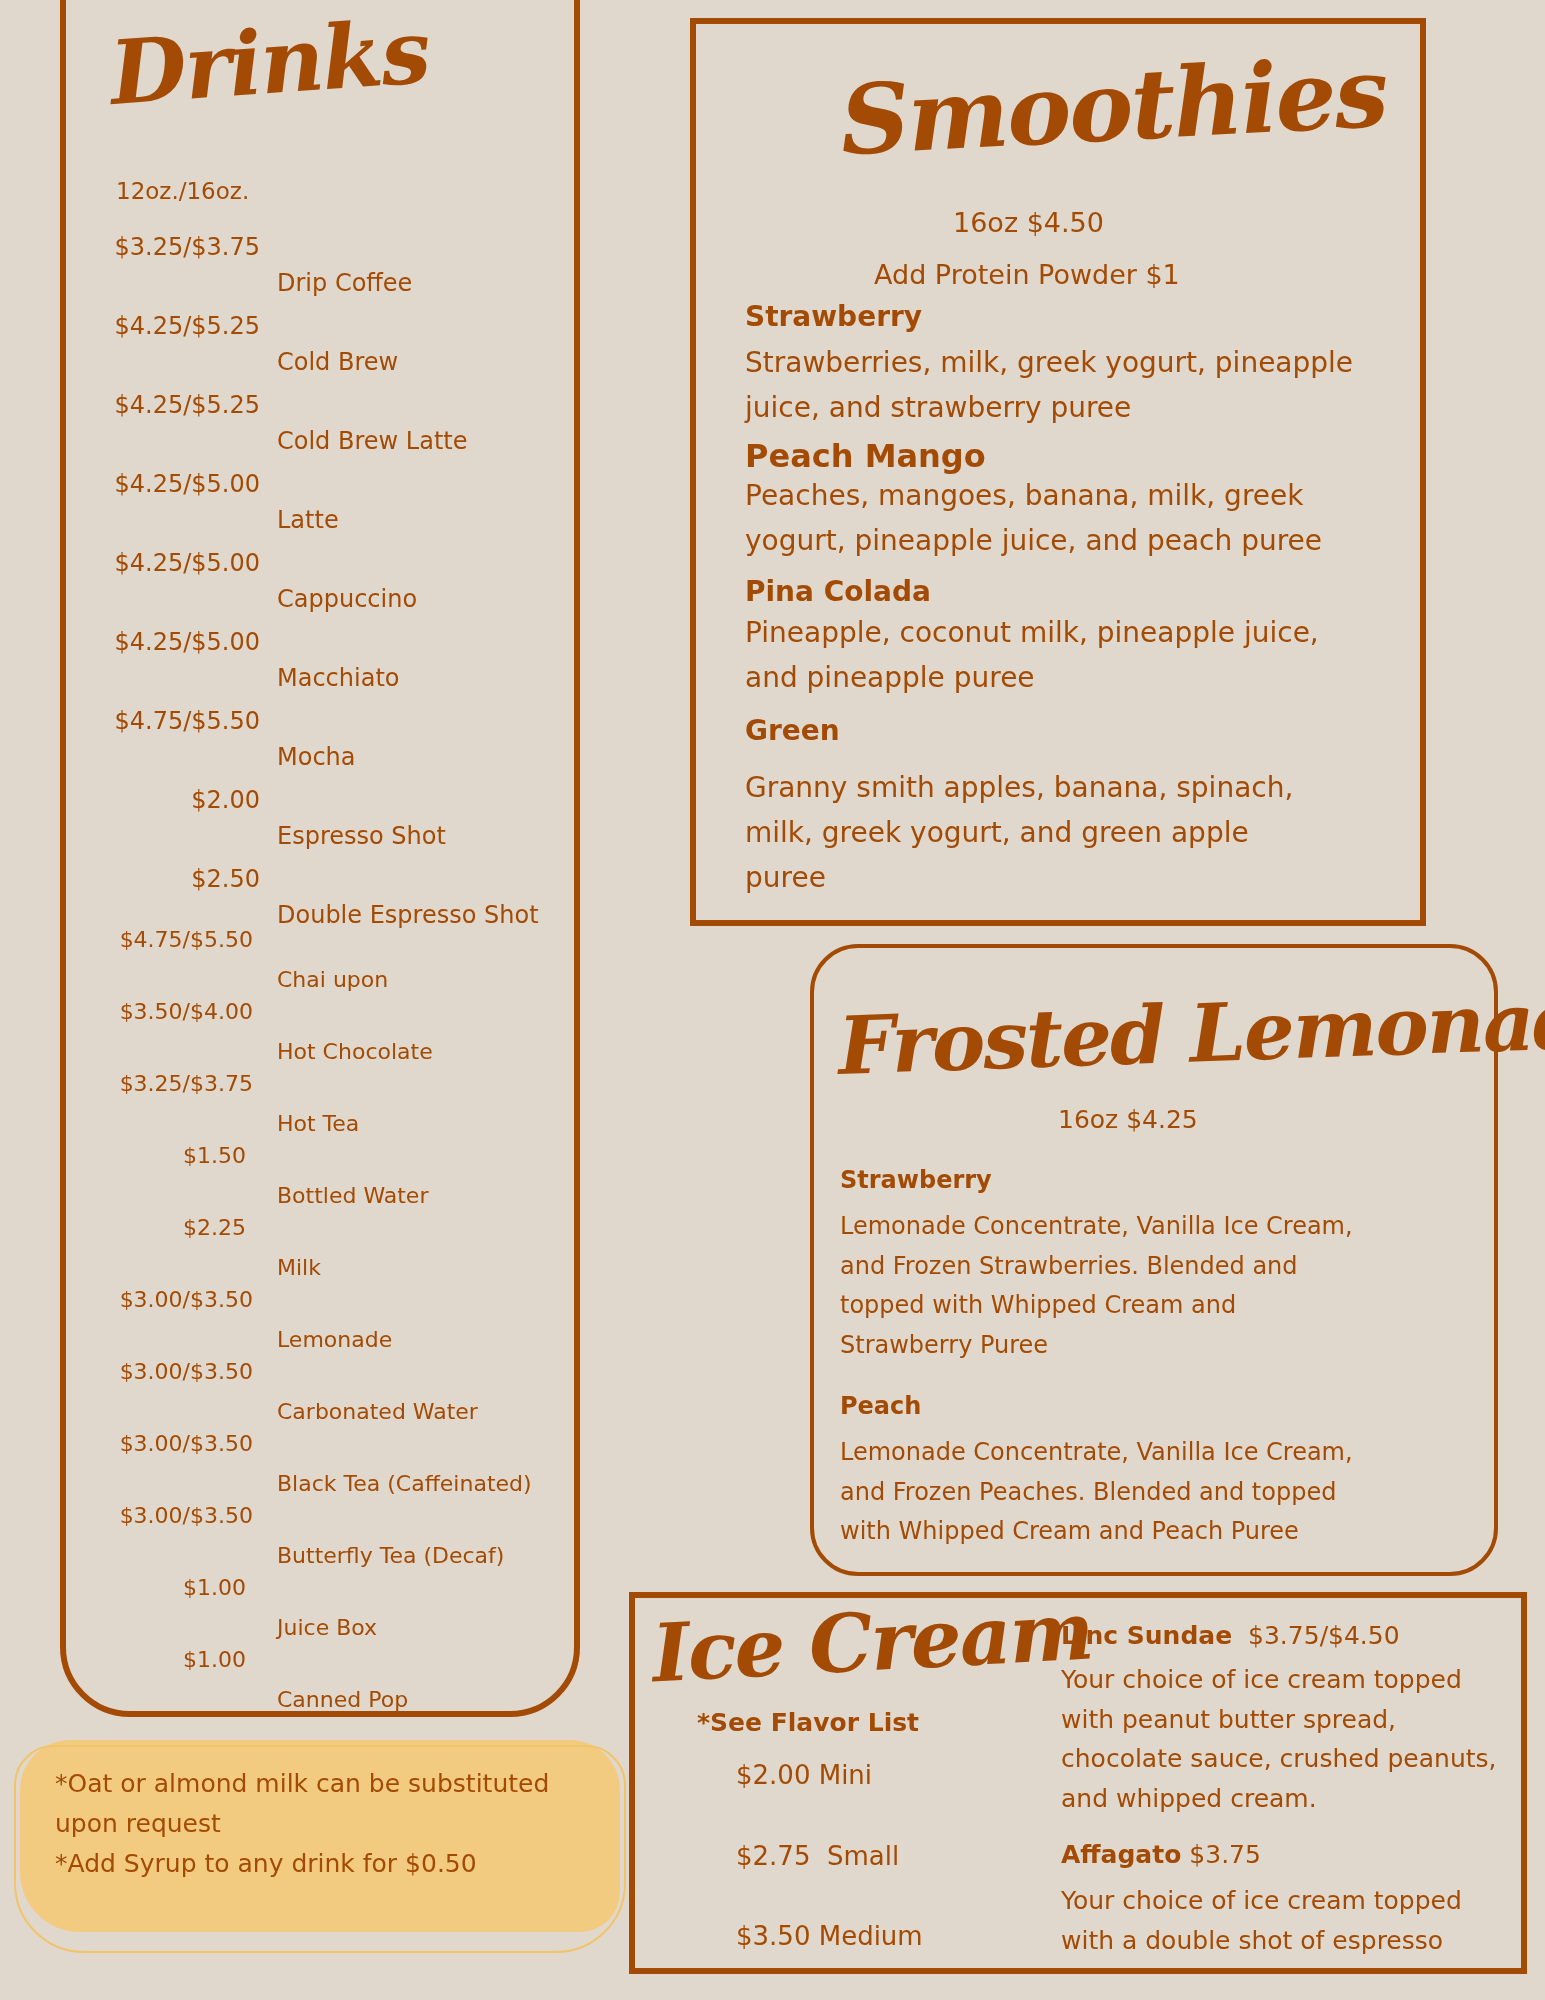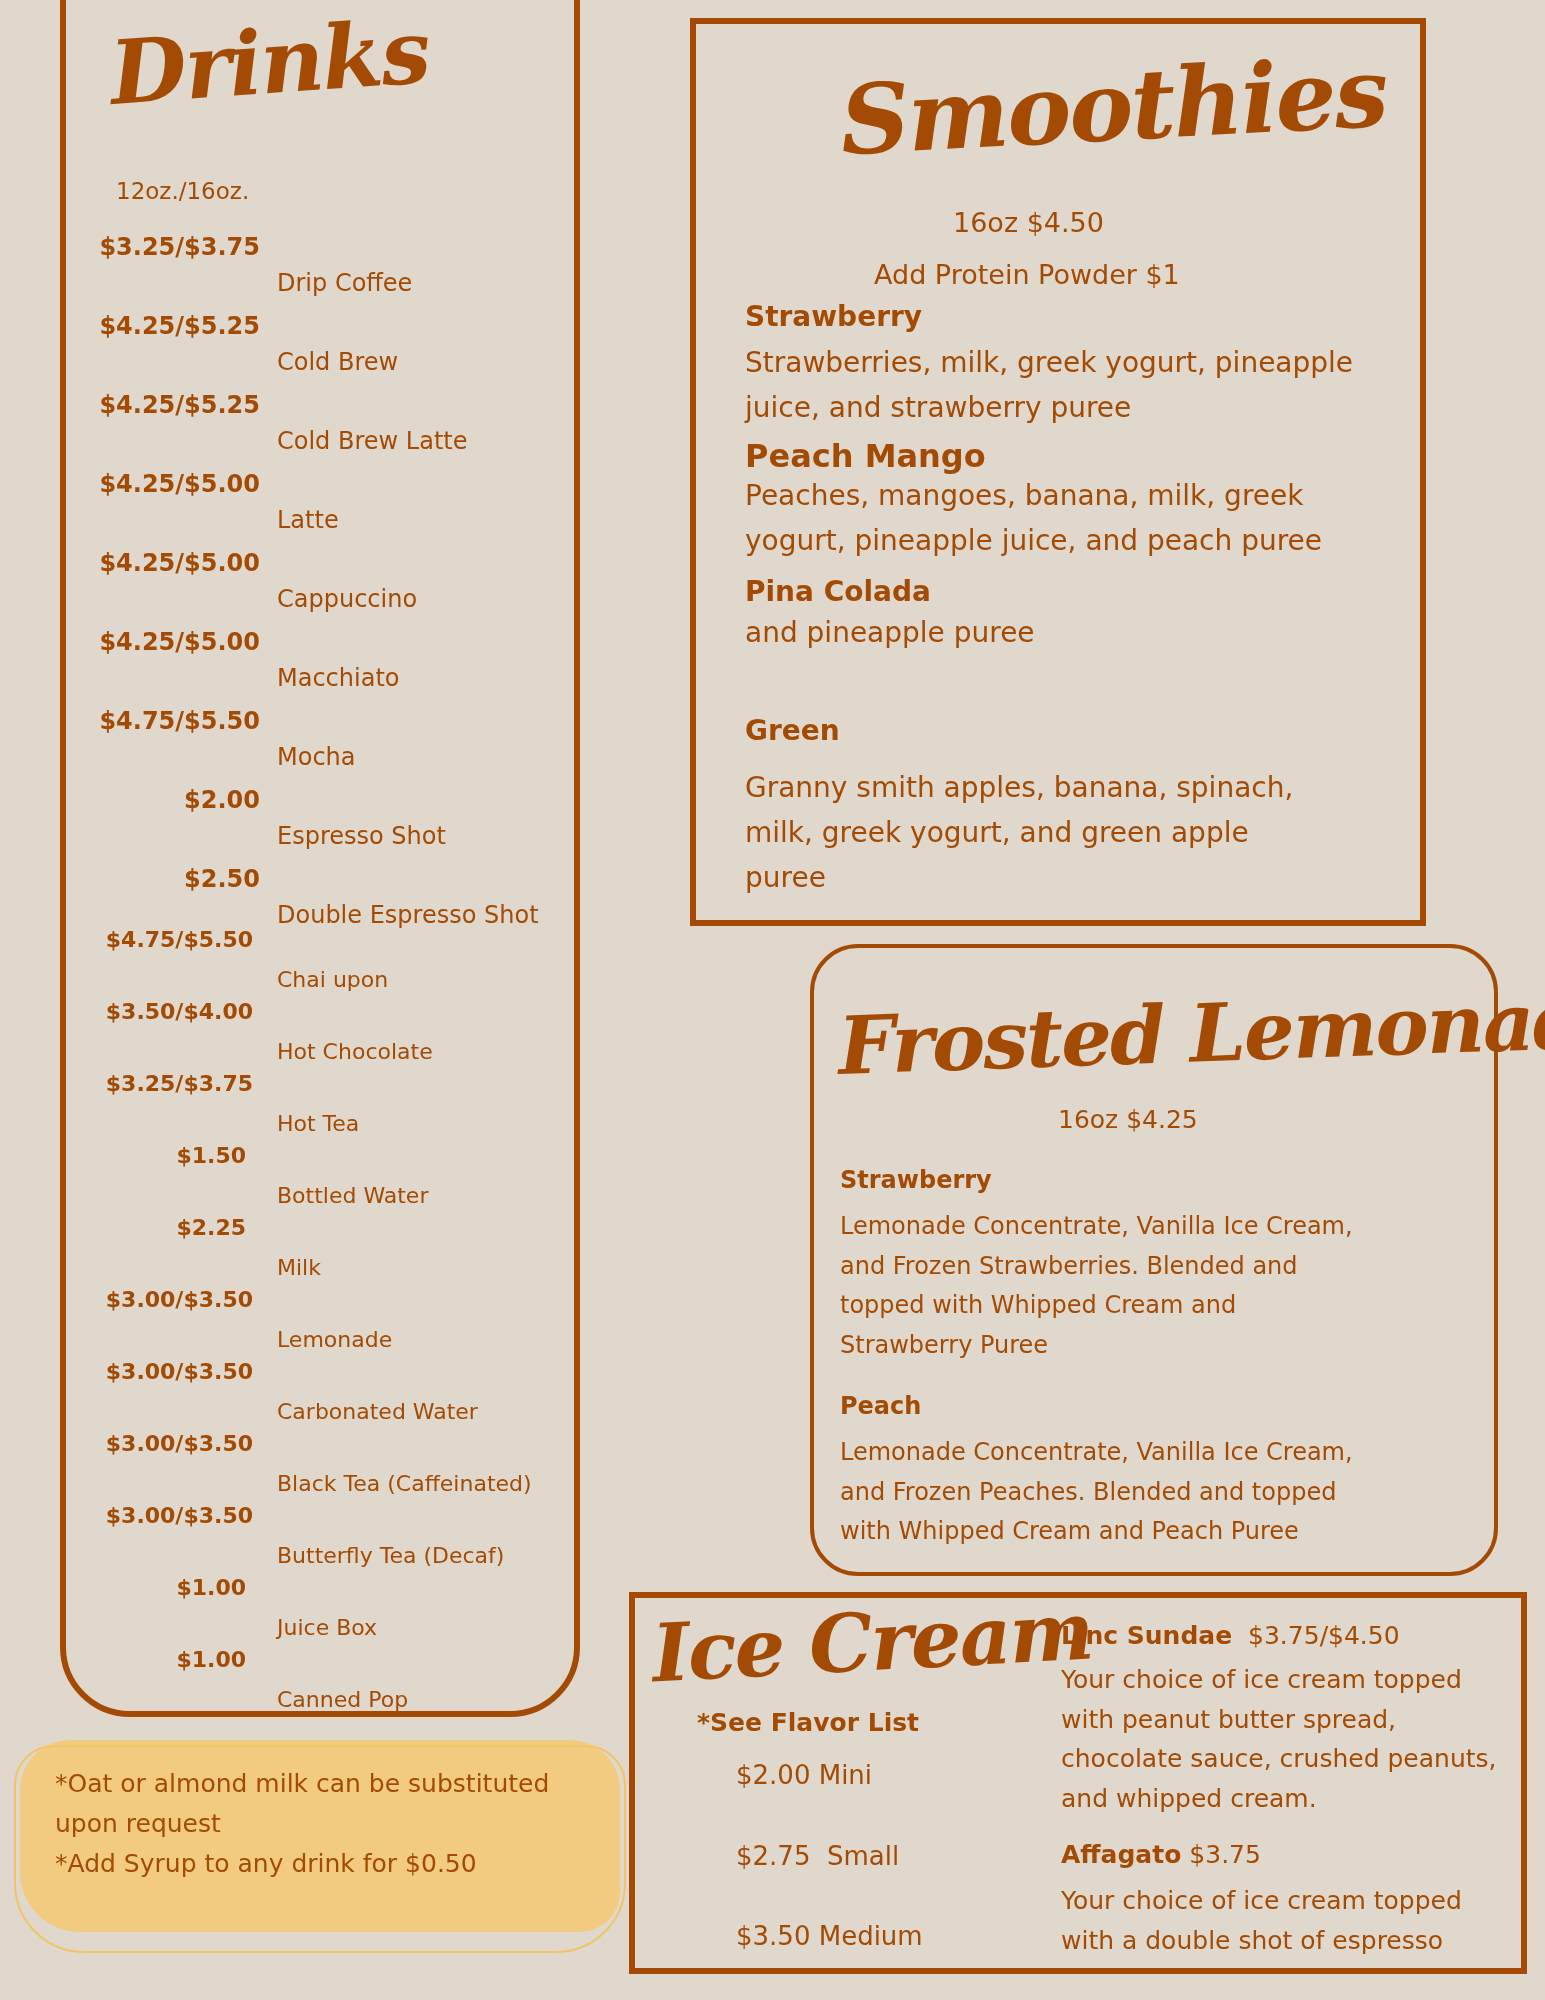--- a/index.html
+++ b/index.html
@@ -55,21 +55,20 @@
       width: 520px;
       height: 40px;
       font-size: 24px;
     }
     .drink-price {
       position: absolute;
       right: 320px;
       top: 0;
       white-space: nowrap;
       text-align: right;
-      font-weight: bold;
     }
     .drink-name {
       position: absolute;
       left: 217px;
       top: 0;
       white-space: nowrap;
       margin-top: 36px;
     }
     .drink-row.small { font-size: 22px; }
     .drink-row.small .drink-price { right: 327px; }
@@ -268,20 +267,21 @@
   <div>Strawberries, milk, greek yogurt, pineapple</div>
   <div>juice, and strawberry puree</div>
 </div>
 <div class="item-name" style="left:745px; top:437px; font-size:32px;">Peach Mango</div>
 <div class="item-desc" style="left:745px; top:473px; font-size:28px; line-height:45px;">
   <div>Peaches, mangoes, banana, milk, greek</div>
   <div>yogurt, pineapple juice, and peach puree</div>
 </div>
 <div class="item-name" style="left:745px; top:575px; font-size:28px;">Pina Colada</div>
 <div class="item-desc" style="left:745px; top:610px; font-size:28px; line-height:45px;">
+  <div>Pineapple, coconut milk, pineapple juice,</div>
   <div>and pineapple puree</div>
 </div>
 <div class="item-name" style="left:745px; top:714px; font-size:28px;">Green</div>
 <div class="item-desc" style="left:745px; top:765px; font-size:28px; line-height:45px;">
   <div>Granny smith apples, banana, spinach,</div>
   <div>milk, greek yogurt, and green apple</div>
   <div>puree</div>
 </div>
 
 <div class="box" id="lemonade-box"></div>

